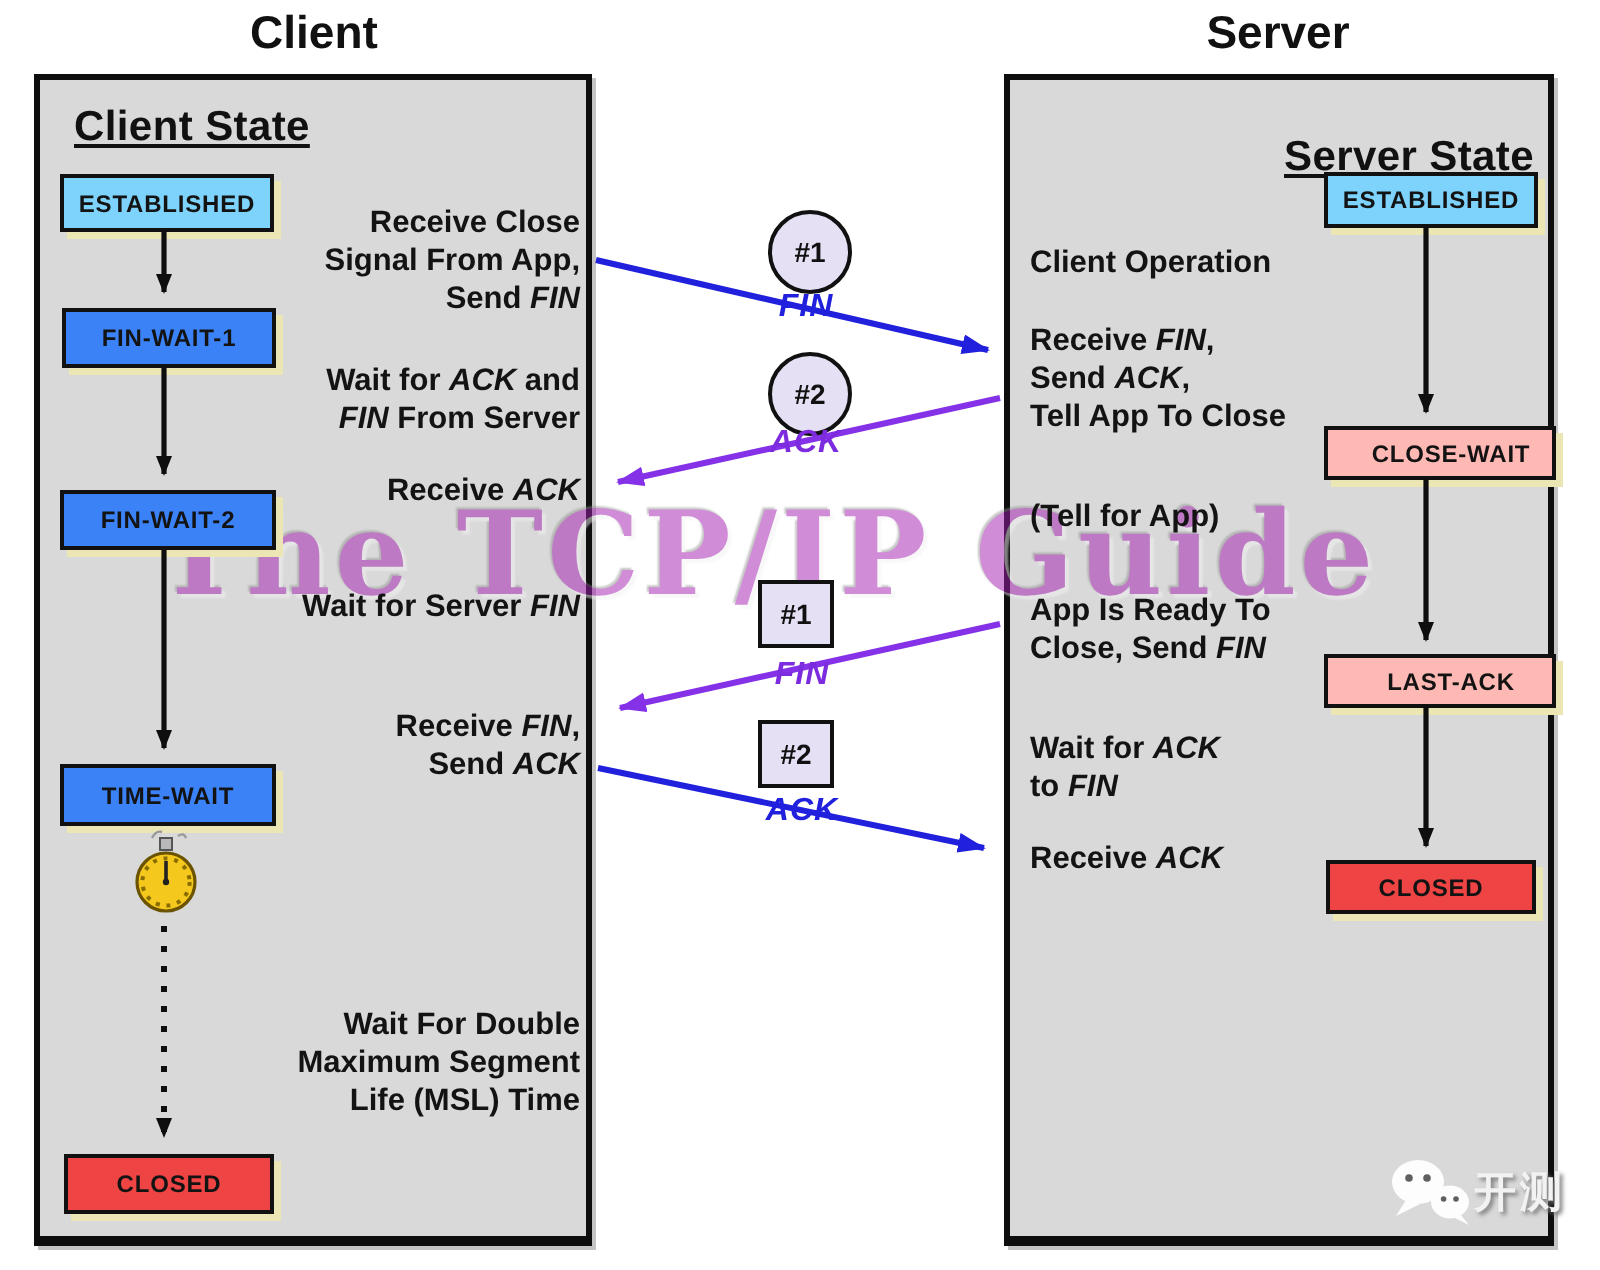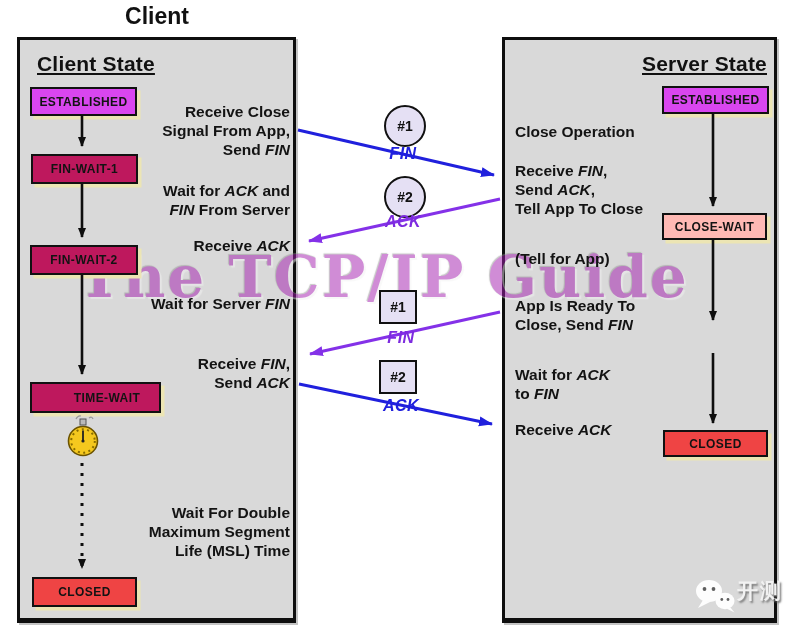--- a/index.html
+++ b/index.html
@@ -18,30 +18,30 @@
     position:absolute;top:3px;z-index:2;font-size:23px;font-weight:bold;color:#111;
     width:200px;text-align:center;
   }
   #client-title{left:57px;}
   #server-title{left:539px;}
   .state-heading{
     position:absolute;top:52px;z-index:2;font-size:21px;font-weight:bold;color:#111;
     text-decoration:underline;letter-spacing:0.2px;
   }
   #client-state-heading{left:37px;}
-  #server-state-heading{right:33px;}
+  #server-state-heading{right:33px;margin-top:15px;}
   .state-box{
     position:absolute;z-index:2;border:2.5px solid #111;
     box-shadow:3.5px 3.5px 0 #ece5b4;
     display:flex;align-items:center;justify-content:center;
     font-size:12px;font-weight:bold;color:#131313;letter-spacing:0.4px;
   }
-  .state-green{background:#d946ef;}
-  .state-peach{background:#be185d;}
-  .state-pink{background:#ffb9b4;}
+  .state-green{background:#7dd3fc;}
+  .state-peach{background:#3b82f6;}
+  .state-pink{background:#ffb9b4;padding-left:11px;}
   .state-white{background:#ef4444;}
   .ann{
     position:absolute;z-index:2;font-size:15.5px;font-weight:bold;color:#131313;
     line-height:19px;white-space:nowrap;
   }
   .ann-right{text-align:right;}
   .ann-left{text-align:left;}
   #watermark{
     position:absolute;left:78px;top:243px;z-index:1;
     font-family:"DejaVu Serif","Liberation Serif",serif;
@@ -58,60 +58,62 @@
   .badge-circle{border-radius:50%;}
   .msg-label{
     position:absolute;z-index:4;width:60px;text-align:center;
     font-size:16px;font-weight:bold;font-style:italic;letter-spacing:0.5px;
   }
   .msg-blue{color:#2020dd;}
   .msg-purple{color:#7d2bdf;}
   #timer-icon{position:absolute;left:62px;top:412px;z-index:2;}
   #logo{
     position:absolute;left:694px;top:577px;z-index:4;
-    display:flex;align-items:flex-start;gap:1px;
+    display:flex;align-items:center;gap:1px;
   }
   #logo-text{
     font-size:21px;font-weight:bold;color:#f2f2f2;
     text-shadow:1.5px 1.5px 2px #7d7d7d;letter-spacing:2px;
   }
 </style>
 </head>
 <body>
 
 <div id="canvas">
 
   <div class="panel" id="client-panel"></div>
   <div class="panel" id="server-panel"></div>
 
   <div id="watermark">The TCP/IP Guide</div>
 
   <div class="panel-title" id="client-title">Client</div>
+  <div class="panel-title" id="server-title">Server</div>
 
   <div class="state-heading" id="client-state-heading">Client State</div>
   <div class="state-heading" id="server-state-heading">Server State</div>
 
   <div class="state-box state-green" style="left:30px;top:87px;width:103px;height:25px;">ESTABLISHED</div>
   <div class="state-box state-peach" style="left:31px;top:154px;width:103px;height:26px;">FIN-WAIT-1</div>
   <div class="state-box state-peach" style="left:30px;top:245px;width:104px;height:26px;">FIN-WAIT-2</div>
-  <div class="state-box state-peach" style="left:30px;top:382px;width:104px;height:27px;padding-left:23px;">TIME-WAIT</div>
+  <div class="state-box state-peach" style="left:30px;top:382px;width:104px;height:27px;">TIME-WAIT</div>
   <div class="state-box state-white" style="left:32px;top:577px;width:101px;height:26px;">CLOSED</div>
 
   <div class="state-box state-green" style="left:662px;top:86px;width:103px;height:24px;">ESTABLISHED</div>
   <div class="state-box state-pink" style="left:662px;top:213px;width:101px;height:23px;">CLOSE-WAIT</div>
+  <div class="state-box state-pink" style="left:662px;top:327px;width:101px;height:23px;">LAST-ACK</div>
   <div class="state-box state-white" style="left:663px;top:430px;width:101px;height:23px;">CLOSED</div>
 
   <div class="ann ann-right" style="right:510px;top:102px;margin-left:24px;">Receive Close<br>Signal From App,<br>Send <i>FIN</i></div>
   <div class="ann ann-right" style="right:510px;top:181px;">Wait for <i>ACK</i> and<br><i>FIN</i> From Server</div>
   <div class="ann ann-right" style="right:510px;top:236px;">Receive <i>ACK</i></div>
   <div class="ann ann-right" style="right:510px;top:294px;">Wait for Server <i>FIN</i></div>
   <div class="ann ann-right" style="right:510px;top:354px;">Receive <i>FIN</i>,<br>Send <i>ACK</i></div>
   <div class="ann ann-right" style="right:510px;top:471px;margin-top:32px;">Wait For Double<br>Maximum Segment<br>Life (MSL) Time</div>
 
-  <div class="ann ann-left" style="left:515px;top:122px;">Close Operation</div>
+  <div class="ann ann-left" style="left:515px;top:122px;">Client Operation</div>
   <div class="ann ann-left" style="left:515px;top:161px;">Receive <i>FIN</i>,<br>Send <i>ACK</i>,<br>Tell App To Close</div>
   <div class="ann ann-left" style="left:515px;top:249px;">(Tell for App)</div>
   <div class="ann ann-left" style="left:515px;top:296px;">App Is Ready To<br>Close, Send <i>FIN</i></div>
   <div class="ann ann-left" style="left:515px;top:365px;">Wait for <i>ACK</i><br>to <i>FIN</i></div>
   <div class="ann ann-left" style="left:515px;top:420px;">Receive <i>ACK</i></div>
 
   <svg id="timer-icon" width="42" height="50" viewBox="0 0 42 50">
     <path d="M14 7 q2 -4 5 -3" stroke="#999" stroke-width="1.2" fill="none"></path>
     <path d="M27 6 q3 -2 4 1" stroke="#999" stroke-width="1.2" fill="none"></path>
     <rect x="18" y="7" width="6" height="6" fill="#b9b9b9" stroke="#555" stroke-width="1"></rect>

